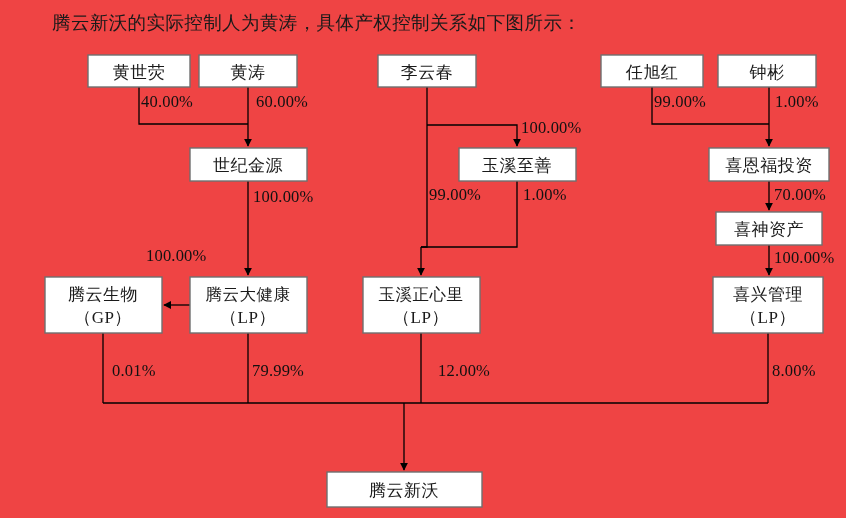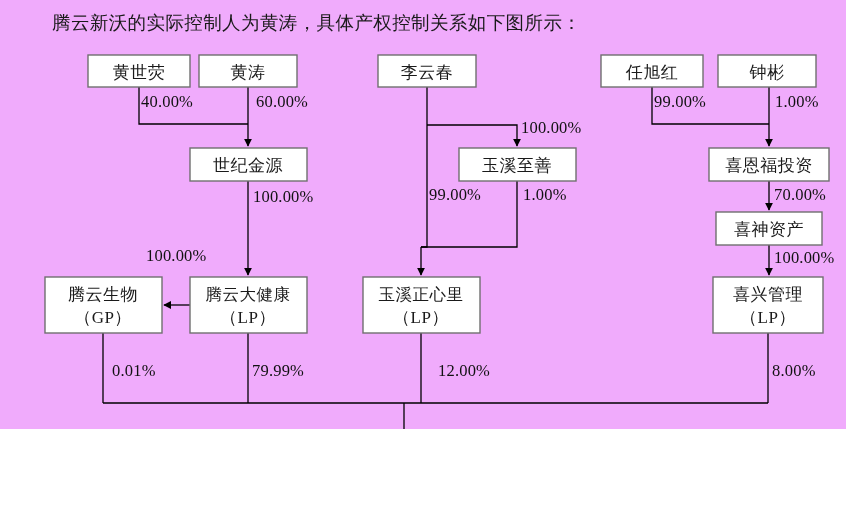--- a/index.html
+++ b/index.html
@@ -8,22 +8,22 @@
     padding: 0;
     background: #ffffff;
   }
   body {
     font-family: "Liberation Serif", "DejaVu Serif", serif;
     color: #000000;
   }
   #page {
     position: relative;
     width: 846px;
-    height: 429px;
-    background: #f0abfc;
+    height: 518px;
+    background: #ef4444;
     overflow: hidden;
   }
   #intro-text {
     position: absolute;
     left: 52px;
     top: 10px;
     font-size: 18.5px;
     line-height: 26px;
     letter-spacing: 0.4px;
     color: #1a1a1a;

